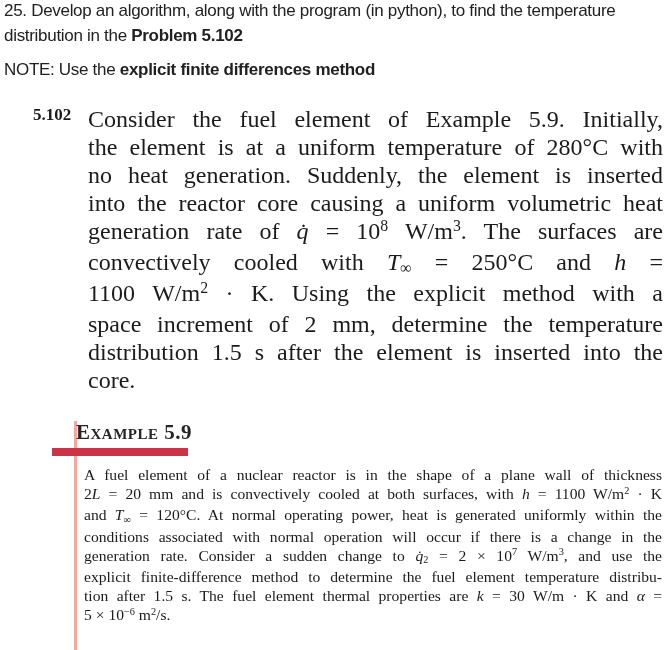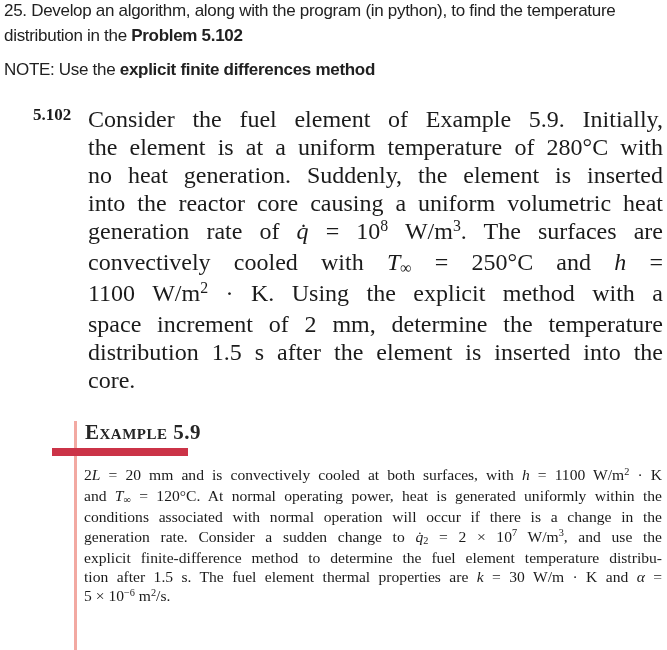--- a/index.html
+++ b/index.html
@@ -48,21 +48,21 @@
     font-size: 24px;
     line-height: 28px;
   }
 
   
   .example-siderule {
     left: 74px; top: 421px;
     width: 3px; height: 229px;
   }
   .example-heading {
-    left: 85px; top: 420px;
+    left: 76px; top: 420px;
     font-size: 21px;
     font-weight: 700;
     font-variant: small-caps;
     letter-spacing: 0.5px;
     line-height: 24px;
     color: #262626;
   }
   .example-rule {
     left: 52px; top: 448px;
     width: 136px; height: 8px;
@@ -117,20 +117,21 @@
     <div class="tline end"><span>core.</span></div>
   </div>
 
 <div class="abs example-siderule" style="background: rgb(242, 169, 162);"></div>
 
 <div class="abs serif example-heading">Example 5.9</div>
 
 <div class="abs example-rule" style="background: rgb(203, 51, 71);"></div>
 
 <div class="abs serif example-body justify">
+    <div class="tline"><span>A fuel element of a nuclear reactor is in the shape of a plane wall of thickness</span></div>
     <div class="tline"><span>2</span><span class="seg-i">L</span><span> = 20 mm and is convectively cooled at both surfaces, with </span><span class="seg-i">h</span><span> = 1100 W/m</span><span class="seg-sup">2</span><span> · K</span></div>
     <div class="tline"><span>and </span><span class="seg-i">T</span><span class="seg-sub">∞</span><span> = 120°C. At normal operating power, heat is generated uniformly within the</span></div>
     <div class="tline"><span>conditions associated with normal operation will occur if there is a change in the</span></div>
     <div class="tline"><span>generation rate. Consider a sudden change to </span><span class="seg-i">q̇</span><span class="seg-sub">2</span><span> = 2 × 10</span><span class="seg-sup">7</span><span> W/m</span><span class="seg-sup">3</span><span>, and use the</span></div>
     <div class="tline"><span>explicit finite-difference method to determine the fuel element temperature distribu-</span></div>
     <div class="tline"><span>tion after 1.5 s. The fuel element thermal properties are </span><span class="seg-i">k</span><span> = 30 W/m · K and </span><span class="seg-i">α</span><span> =</span></div>
     <div class="tline end"><span>5 × 10</span><span class="seg-sup">−6</span><span> m</span><span class="seg-sup">2</span><span>/s.</span></div>
   </div>
 
 </body></html>

